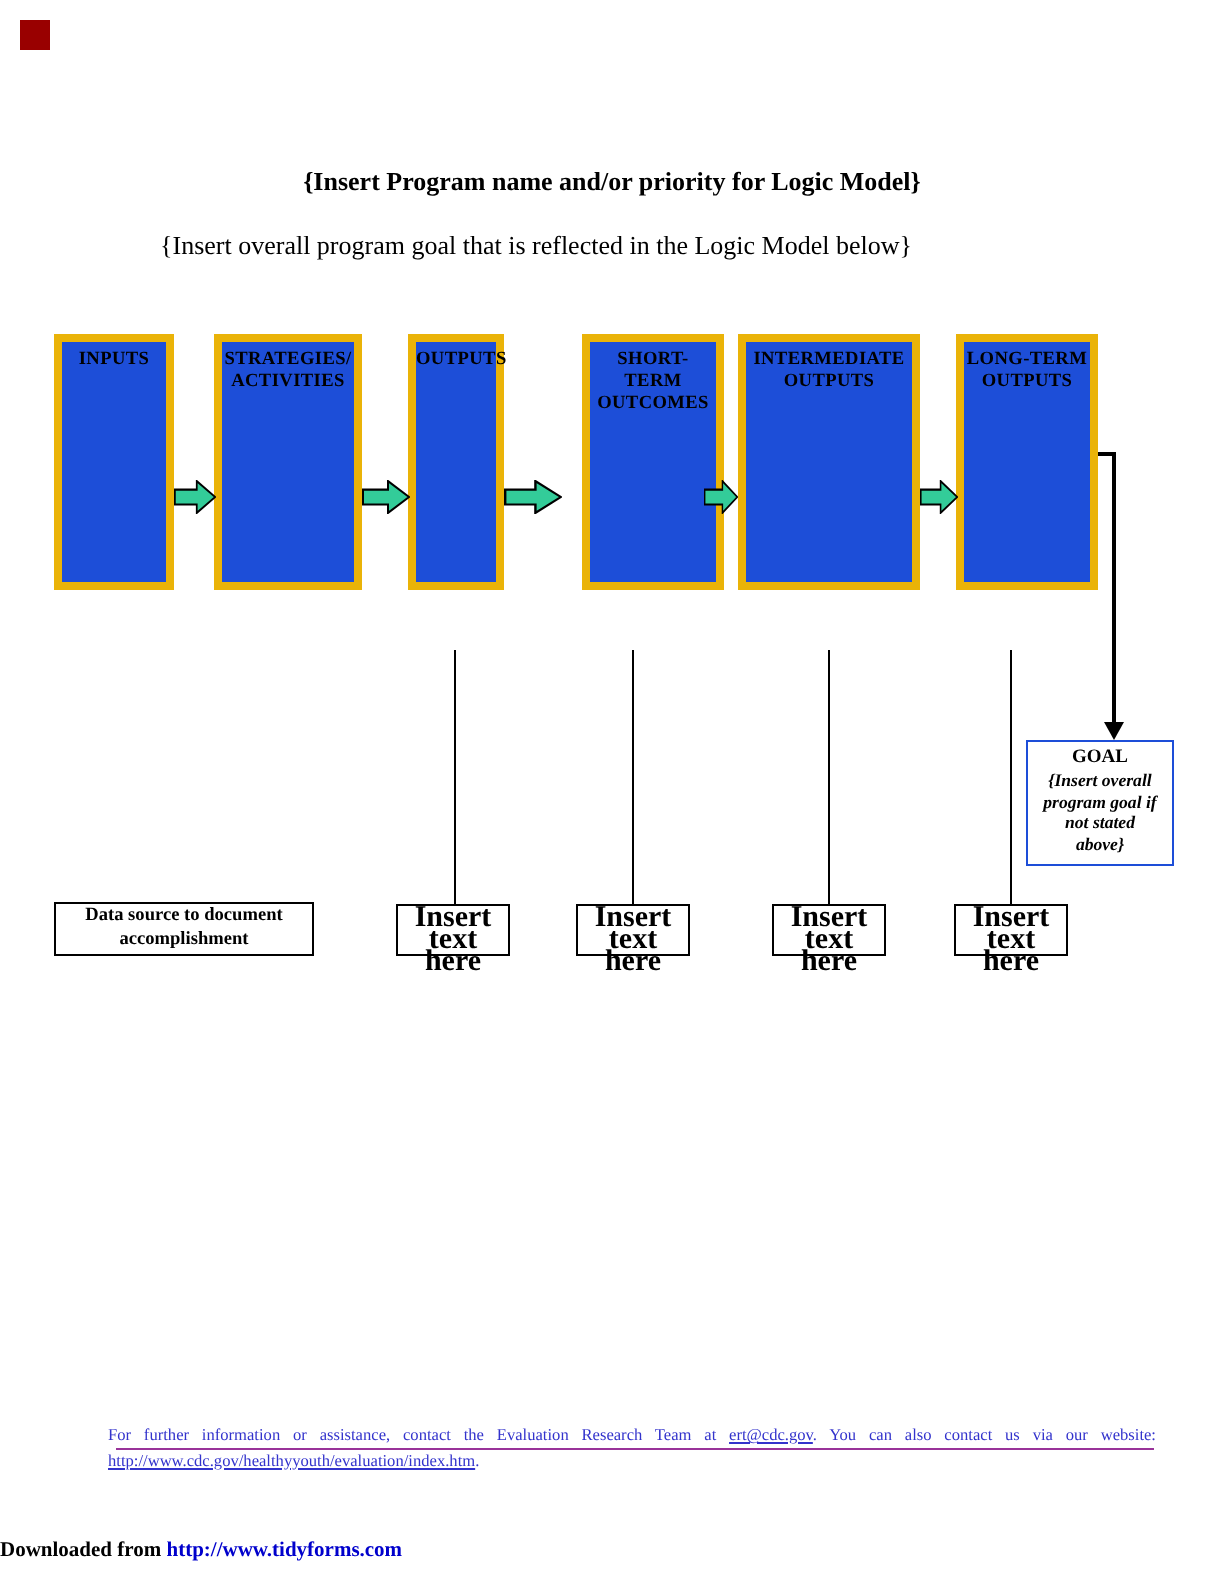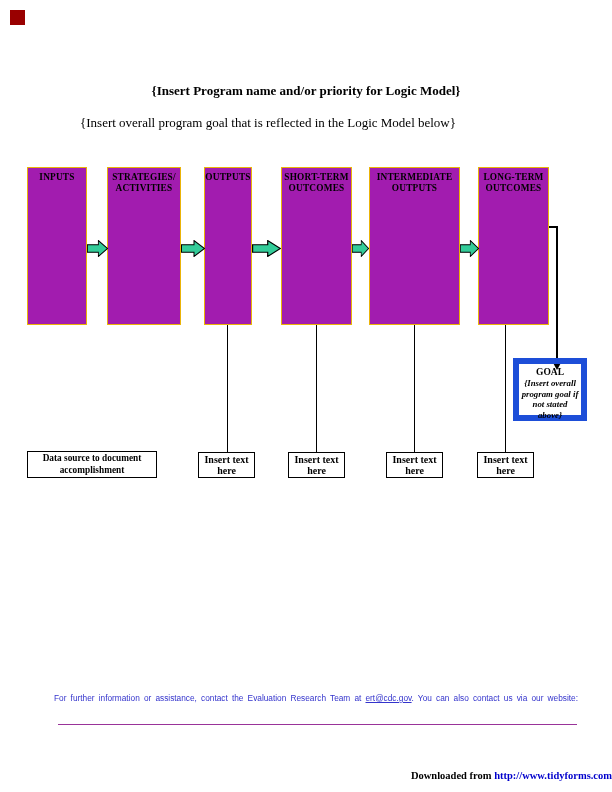--- a/index.html
+++ b/index.html
@@ -6,63 +6,63 @@
   .page{position:relative;width:612px;height:792px;background:#fff;overflow:hidden;
         font-family:"Liberation Serif",serif;color:#000;}
 
   .marker{position:absolute;left:10px;top:10px;width:15px;height:15px;}
 
   .title{position:absolute;left:0;top:84px;width:612px;text-align:center;
          font-weight:bold;font-size:13px;line-height:14px;}
   .subtitle{position:absolute;left:0;top:116px;width:536px;text-align:center;
             font-size:13px;line-height:14px;}
 
-  .col{position:absolute;top:167px;height:158px;border:1px solid #eab308;
-       box-sizing:border-box;background:#a21caf;}
+  .col{position:absolute;top:167px;height:128px;border:4px solid #eab308;
+       box-sizing:border-box;background:#1d4ed8;}
   .c1{left:27px;width:60px}.c2{left:107px;width:74px}.c3{left:204px;width:48px}
-  .c4{left:281px;width:71px}.c5{left:369px;width:91px}.c6{left:478px;width:71px}
+  .c4{left:291px;width:71px}.c5{left:369px;width:91px}.c6{left:478px;width:71px}
   .col-label{padding-top:4px;text-align:center;font-weight:bold;font-size:9.3px;
              line-height:11px;letter-spacing:.2px;white-space:pre-line;}
 
   .arrow{position:absolute;top:240px;height:17px;}
   .a1{left:87px;width:21px}.a2{left:181px;width:24px}.a3{left:252px;width:29px}
   .a4{left:352px;width:17px}.a5{left:460px;width:19px}
   .arrow svg{display:block;width:100%;height:100%;}
 
   .elbow-h{position:absolute;left:549px;top:226px;width:9px;height:2px;background:#000;}
   .elbow-v{position:absolute;left:556px;top:226px;width:2px;height:135px;background:#000;}
   .elbow-head{position:absolute;left:552px;top:361px;width:0;height:0;
               border-left:5px solid transparent;border-right:5px solid transparent;
               border-top:9px solid #000;}
 
-  .goal{position:absolute;left:513px;top:358px;width:74px;height:63px;
-        border:6px solid #1d4ed8;box-sizing:border-box;text-align:center;padding-top:3px;}
+  .goal{position:absolute;left:513px;top:370px;width:74px;height:63px;
+        border:1px solid #1d4ed8;box-sizing:border-box;text-align:center;padding-top:3px;}
   .goal-title{font-weight:bold;font-size:9.5px;line-height:11px;}
   .goal-body{font-weight:bold;font-size:8.8px;line-height:10.5px;white-space:pre-line;font-style:italic;}
 
   .vline{position:absolute;top:325px;height:127px;width:1px;background:#000;}
   .v1{left:227px}.v2{left:316px}.v3{left:414px}.v4{left:505px}
 
   .datasource{position:absolute;left:27px;top:451px;width:130px;height:27px;
               border:1px solid #000;box-sizing:border-box;text-align:center;
               font-weight:bold;font-size:9.3px;line-height:11.5px;padding-top:1px;
               white-space:pre-line;}
   .insert{position:absolute;top:452px;width:57px;height:26px;border:1px solid #000;
-          box-sizing:border-box;text-align:center;font-weight:bold;font-size:10px;
+          box-sizing:border-box;text-align:center;font-weight:bold;font-size:15px;
           line-height:11px;padding-top:1px;white-space:pre-line;}
   .i1{left:198px}.i2{left:288px}.i3{left:386px}.i4{left:477px}
 
   .footer-rule{position:absolute;left:58px;top:724px;width:519px;height:1px;}
-  .footer-text{position:absolute;left:54px;top:692px;width:524px;
-               font-family:Liberation Sans, sans-serif;font-size:8.3px;
+  .footer-text{position:absolute;left:54px;top:712px;width:524px;
+               font-family:Liberation Serif, serif;font-size:8.3px;
                line-height:12.5px;}
   .footer-line1{text-align:justify;text-align-last:justify;}
   .footer-link{text-decoration:underline;}
 
-  .download{position:absolute;left:0;top:770px;width:612px;text-align:right;
+  .download{position:absolute;left:0;top:770px;width:612px;text-align:left;
             font-weight:bold;font-size:10.5px;}
 </style>
 </head>
 <body>
 
 <div class="page">
 
   <div class="marker" style="background: rgb(153, 0, 0);"></div>
 
   <div class="title">{Insert Program name and/or priority for Logic Model}</div>
@@ -81,21 +81,21 @@
   <div class="col c4">
     <div class="col-label">SHORT-TERM
 OUTCOMES</div>
   </div>
   <div class="col c5">
     <div class="col-label">INTERMEDIATE
 OUTPUTS</div>
   </div>
   <div class="col c6">
     <div class="col-label">LONG-TERM
-OUTCOMES</div>
+OUTPUTS</div>
   </div>
 
   <div class="arrow a1">
     <svg viewBox="0 0 24 16" preserveAspectRatio="none">
         <polygon points="0.5,4.5 13,4.5 13,0.5 23.5,8 13,15.5 13,11.5 0.5,11.5" stroke="#000000" stroke-width="1" style="fill: rgb(51, 204, 153);"></polygon>
       </svg>
   </div>
   <div class="arrow a2">
     <svg viewBox="0 0 24 16" preserveAspectRatio="none">
         <polygon points="0.5,4.5 13,4.5 13,0.5 23.5,8 13,15.5 13,11.5 0.5,11.5" stroke="#000000" stroke-width="1" style="fill: rgb(51, 204, 153);"></polygon>
@@ -141,17 +141,18 @@
   <div class="insert i2">Insert text
 here</div>
   <div class="insert i3">Insert text
 here</div>
   <div class="insert i4">Insert text
 here</div>
 
   <div class="footer-rule" style="background: rgb(153, 51, 153);"></div>
   <div class="footer-text" style="color: rgb(51, 51, 204);">
     <div class="footer-line1"><span>For further information or assistance, contact the Evaluation Research Team at </span><span class="footer-link">ert@cdc.gov</span><span>.  You can also contact us via our website:</span></div>
+    <div><span class="footer-link">http://www.cdc.gov/healthyyouth/evaluation/index.htm</span><span>.</span></div>
   </div>
 
   <div class="download"><span>Downloaded from </span><span style="color: rgb(0, 0, 204);">http://www.tidyforms.com</span></div>
 
 </div>
 
 </body></html>

